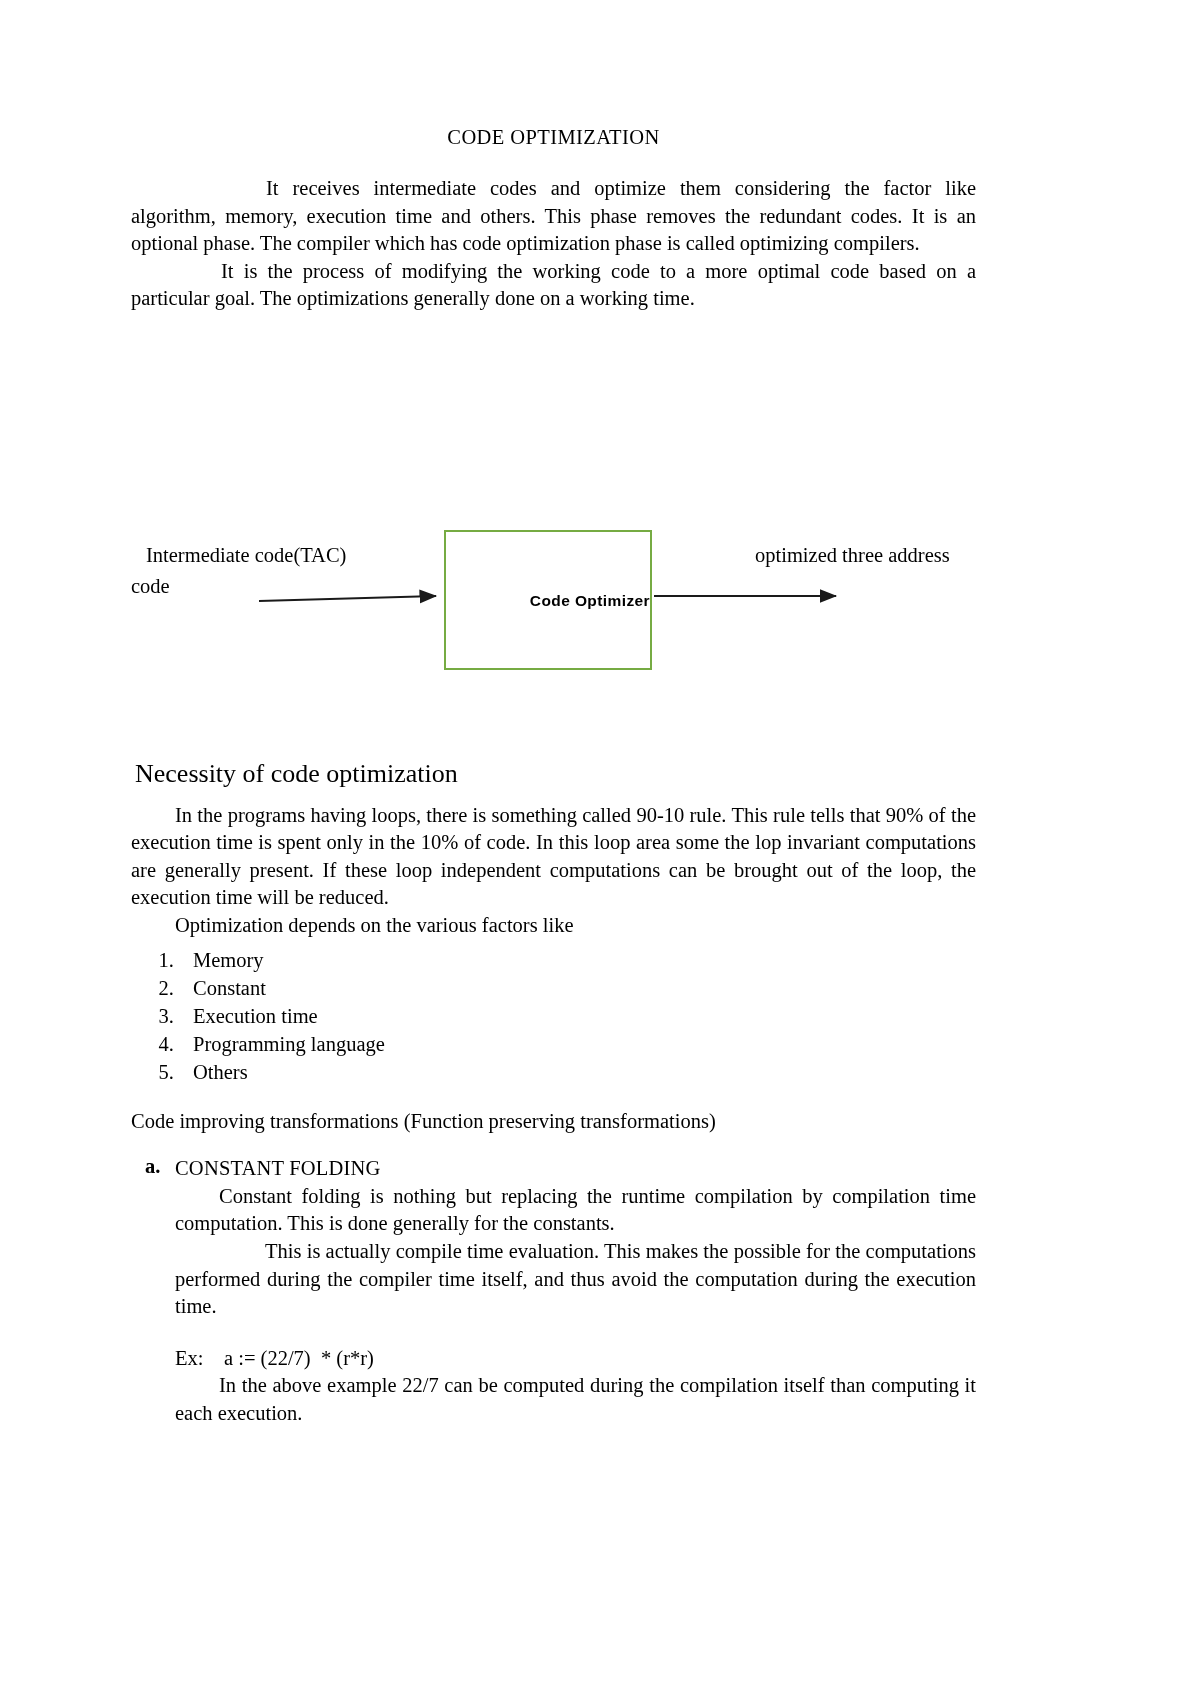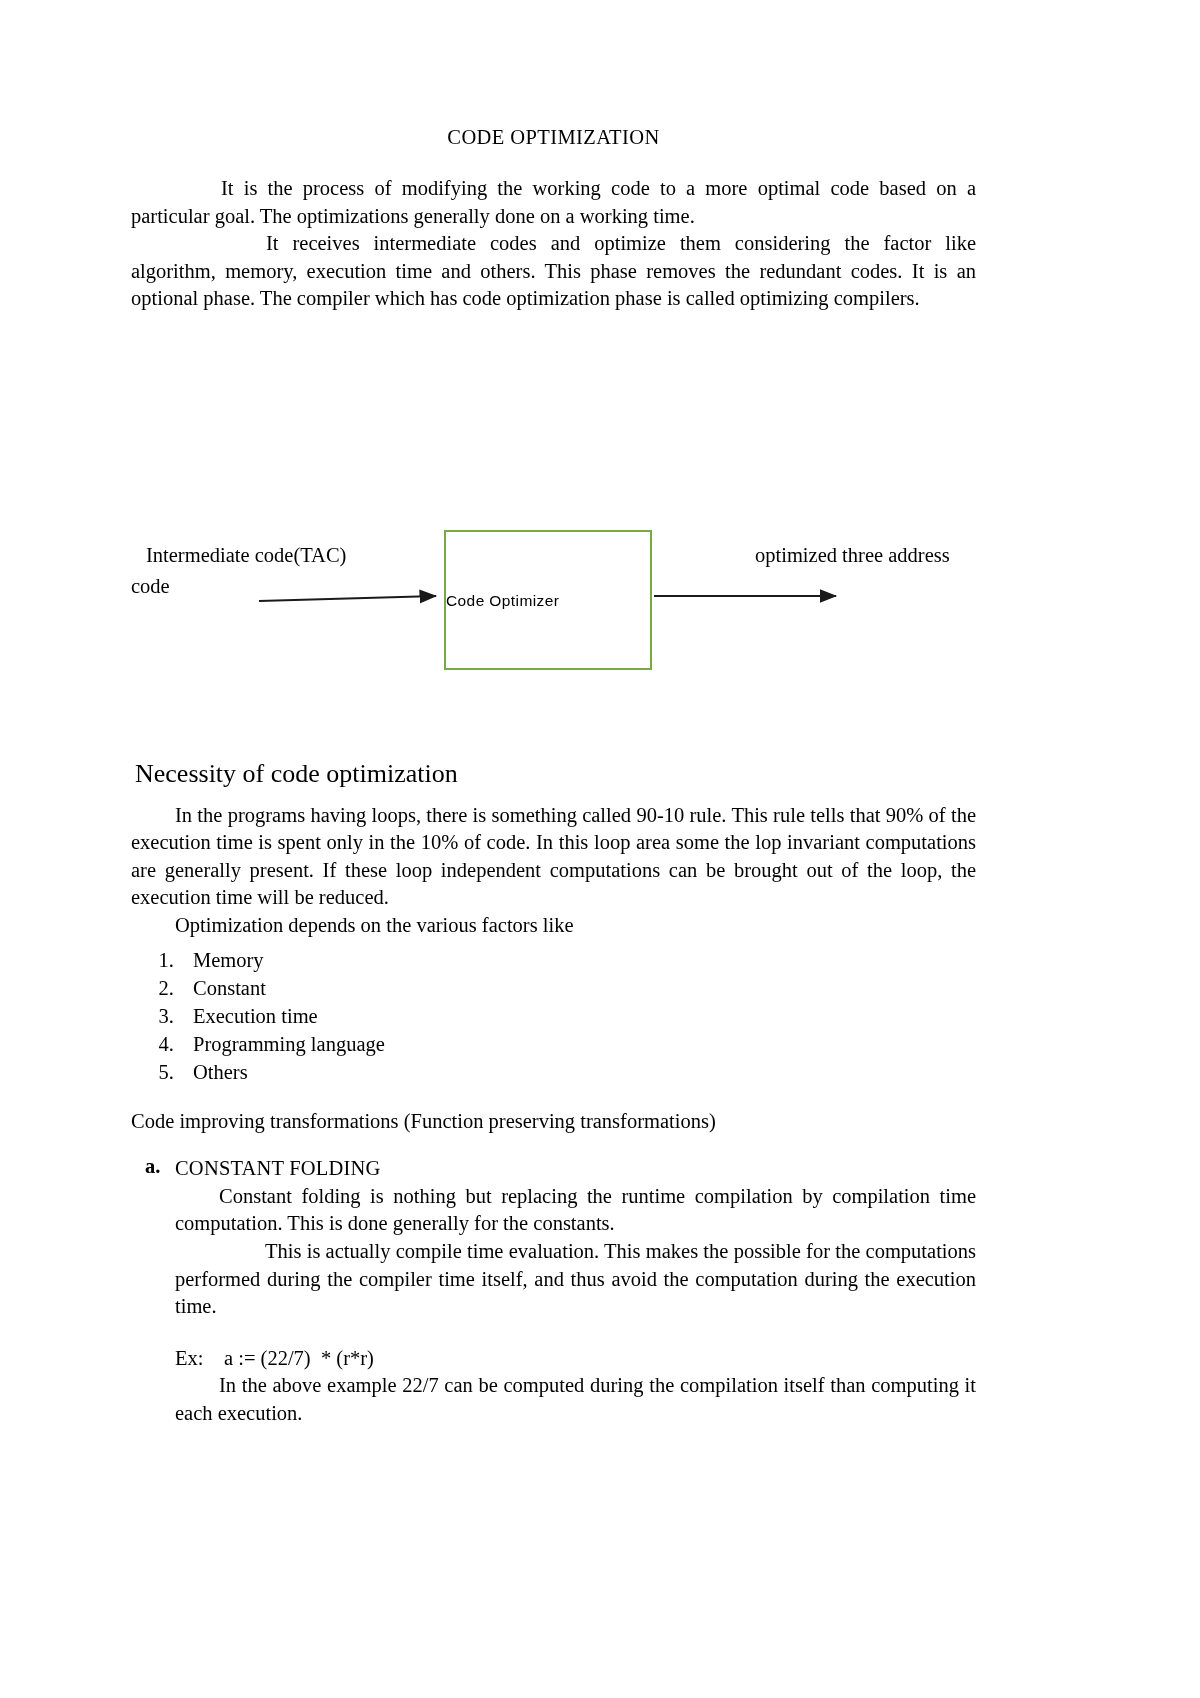--- a/index.html
+++ b/index.html
@@ -63,24 +63,24 @@
     height: 140px;
     border: 2.5px solid #76ab43;
     background: #ffffff;
     box-sizing: border-box;
   }
   .opt-box-label {
     position: absolute;
     left: 0;
     top: 60px;
     width: 100%;
-    text-align: left;
+    text-align: right;
     font-family: "Liberation Sans", "DejaVu Sans", sans-serif;
     font-size: 15.5px;
-    font-weight: normal;
+    font-weight: bold;
     letter-spacing: 0.4px;
   }
   .lbl-in-1 {
     position: absolute;
     left: 15px;
     top: 36px;
     font-size: 20.5px;
     white-space: nowrap;
   }
   .lbl-in-2 {
@@ -167,22 +167,22 @@
     margin: 0;
   }
 </style>
 </head>
 <body>
 
 <div class="page">
 
   <div class="content">
     <h1 class="doc-title">CODE OPTIMIZATION</h1>
+    <p class="body-par indent-lg">It receives intermediate codes and optimize them considering the factor like algorithm, memory, execution time and others. This phase removes the redundant codes. It is an optional phase.   The compiler which has code optimization phase is called optimizing compilers.</p>
     <p class="body-par indent-md gap-par">It is the process of modifying the working code to a more optimal code based on a particular goal.  The optimizations generally done on a working time.</p>
-    <p class="body-par indent-lg">It receives intermediate codes and optimize them considering the factor like algorithm, memory, execution time and others. This phase removes the redundant codes. It is an optional phase.   The compiler which has code optimization phase is called optimizing compilers.</p>
   </div>
 
   <div class="diagram">
     <svg class="arrow-svg" viewBox="0 0 860 190">
       <defs>
         <marker id="ah" markerWidth="9" markerHeight="9" refX="7.5" refY="3.2" orient="auto">
           <path d="M0,0 L8,3.2 L0,6.4 z" fill="#1a1a1a"></path>
         </marker>
       </defs>
       <line x1="128" y1="93" x2="305" y2="88" stroke="#1a1a1a" stroke-width="2.2" marker-end="url(#ah)"></line>

